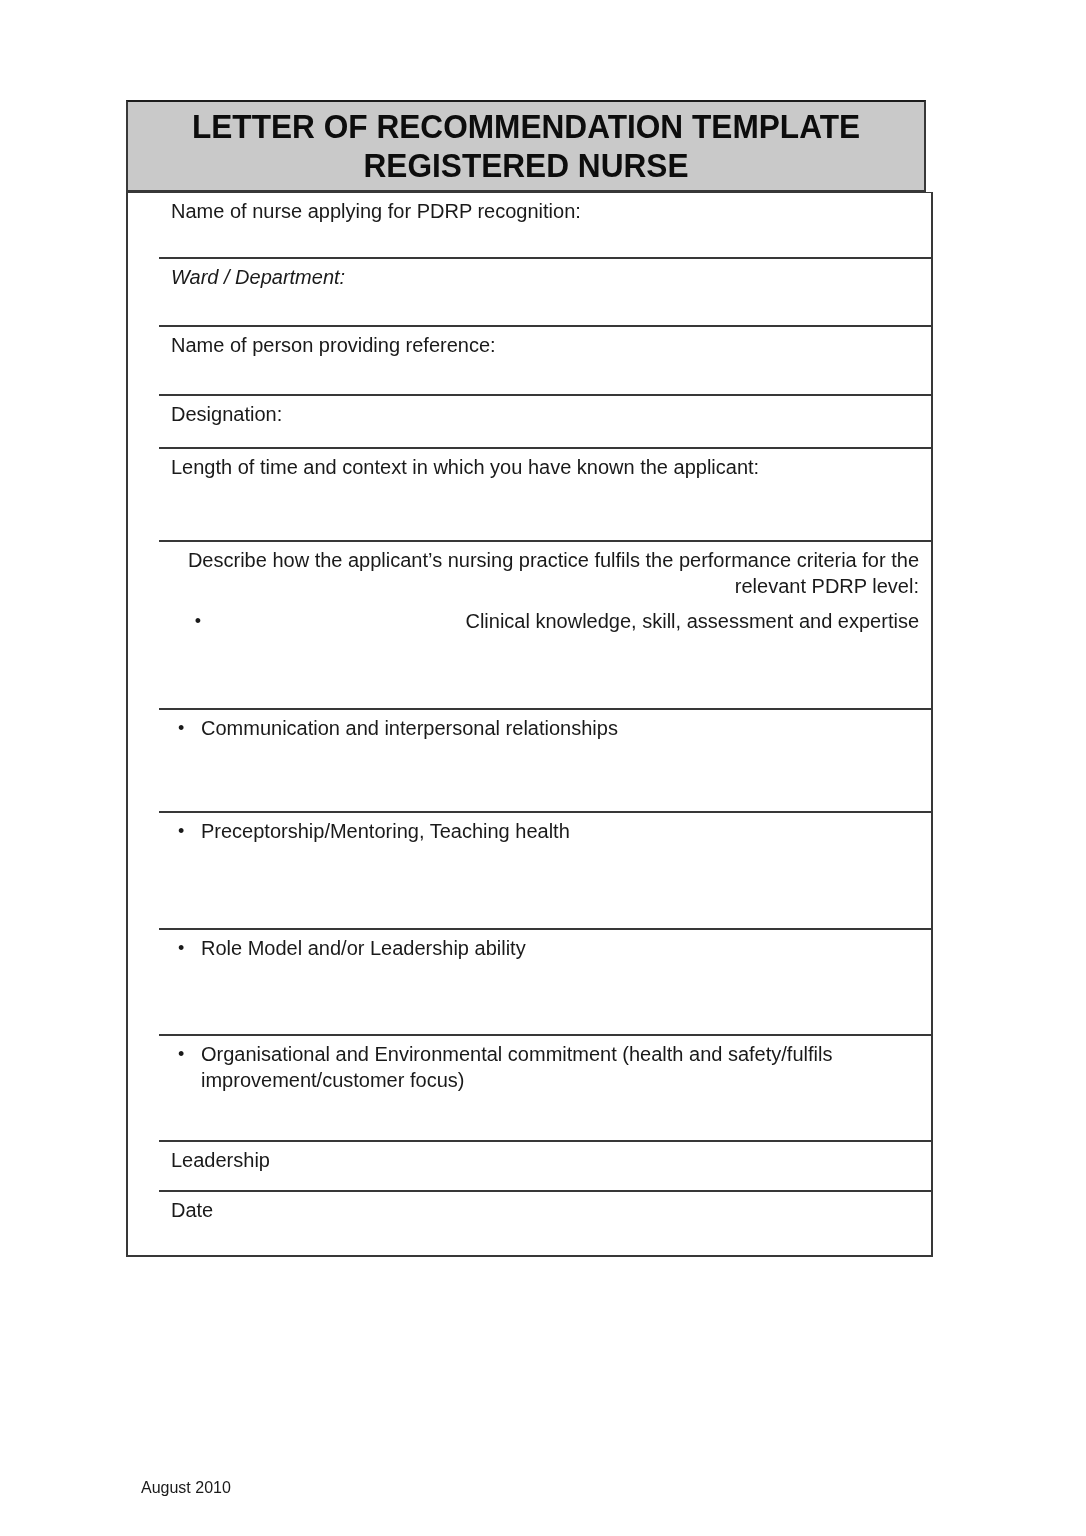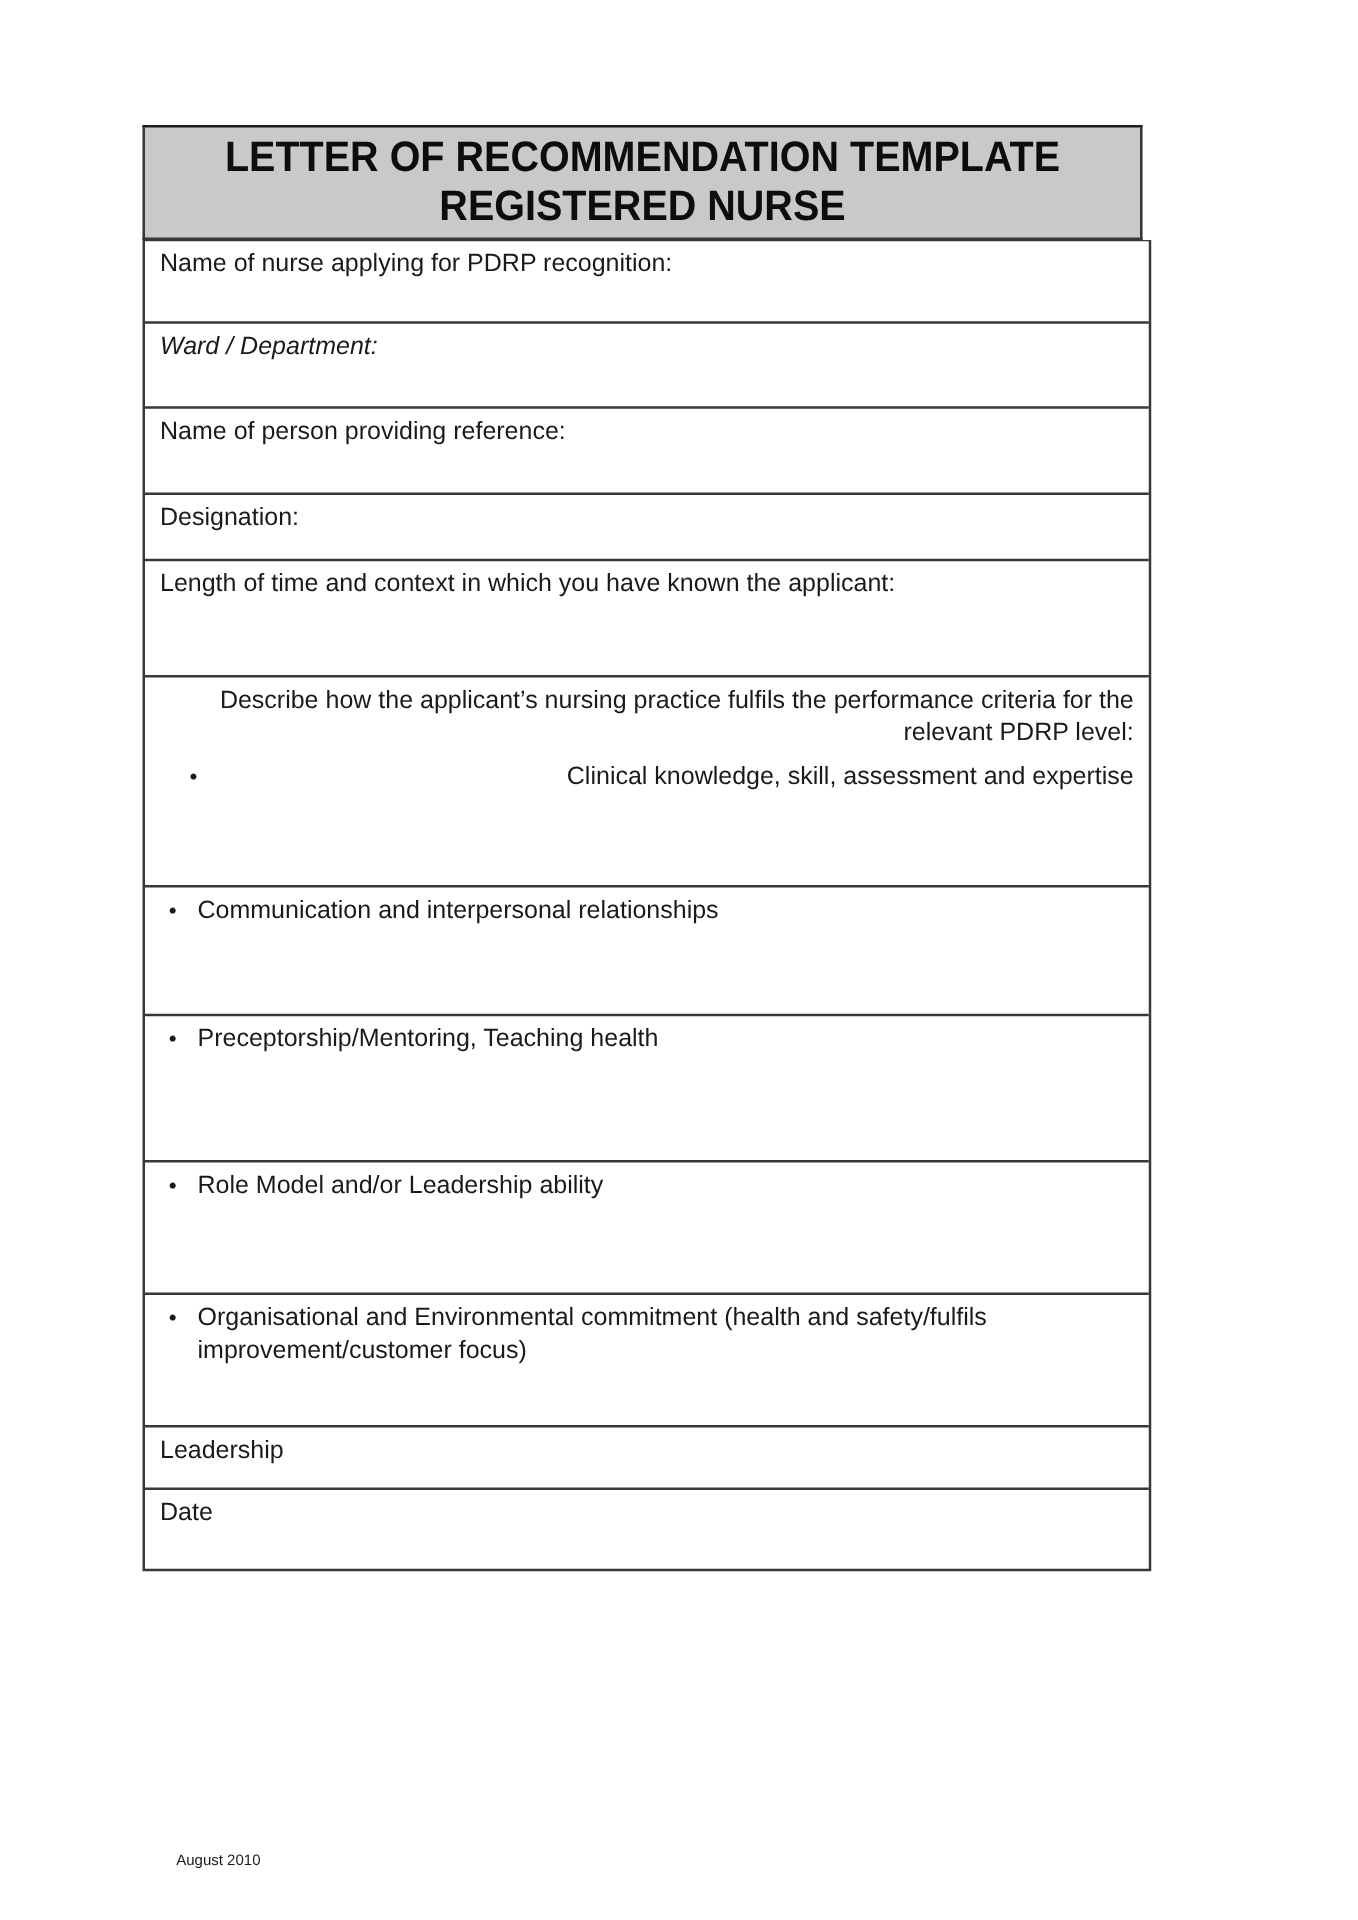--- a/index.html
+++ b/index.html
@@ -6,21 +6,21 @@
   html, body { background: #ffffff; }
   body {
     width: 1086px;
     height: 1536px;
     position: relative;
     font-family: "Liberation Sans", sans-serif;
     color: var(--text, #1a1a1a);
   }
   .page {
     position: absolute;
-    left: 114px;
+    left: 126px;
     top: 100px;
     width: 714px;
   }
   
   .banner {
     width: 800px;
     min-height: 92px;
     background: var(--header-bg, #c9c9c9);
     border: 2px solid var(--border, #383838);
     border-top-color: #1c1c1c;
@@ -43,20 +43,21 @@
     width: 807px;
     border: 2px solid var(--border, #383838);
     border-top-width: 1px;
     background: #ffffff;
   }
   .row {
     border-bottom: 2px solid var(--border, #383838);
     padding: 5px 12px 4px 12px;
     font-size: 20px;
     line-height: 26px;
+    margin-left: 31px;
   }
   .row:last-child { border-bottom: none; border-radius: 13px; }
   .r1  { min-height: 66px; }
   .r2  { min-height: 68px; font-style: italic; }
   .r3  { min-height: 69px; }
   .r4  { min-height: 53px; }
   .r5  { min-height: 93px; }
   .r6  { min-height: 168px; text-align: right; }
   .r7  { min-height: 103px; }
   .r8  { min-height: 117px; }
@@ -75,21 +76,21 @@
     flex: 0 0 30px;
     padding-left: 7px;
     font-size: 18px;
   }
   .bullet-text { flex: 1; }
   
   .footer {
     position: absolute;
     left: 141px;
     top: 1478px;
-    font-size: 12px;
+    font-size: 16px;
     line-height: 20px;
     color: #1a1a1a;
   }
 </style>
 </head>
 <body>
 
 <div class="page">
 
   <div class="banner">

